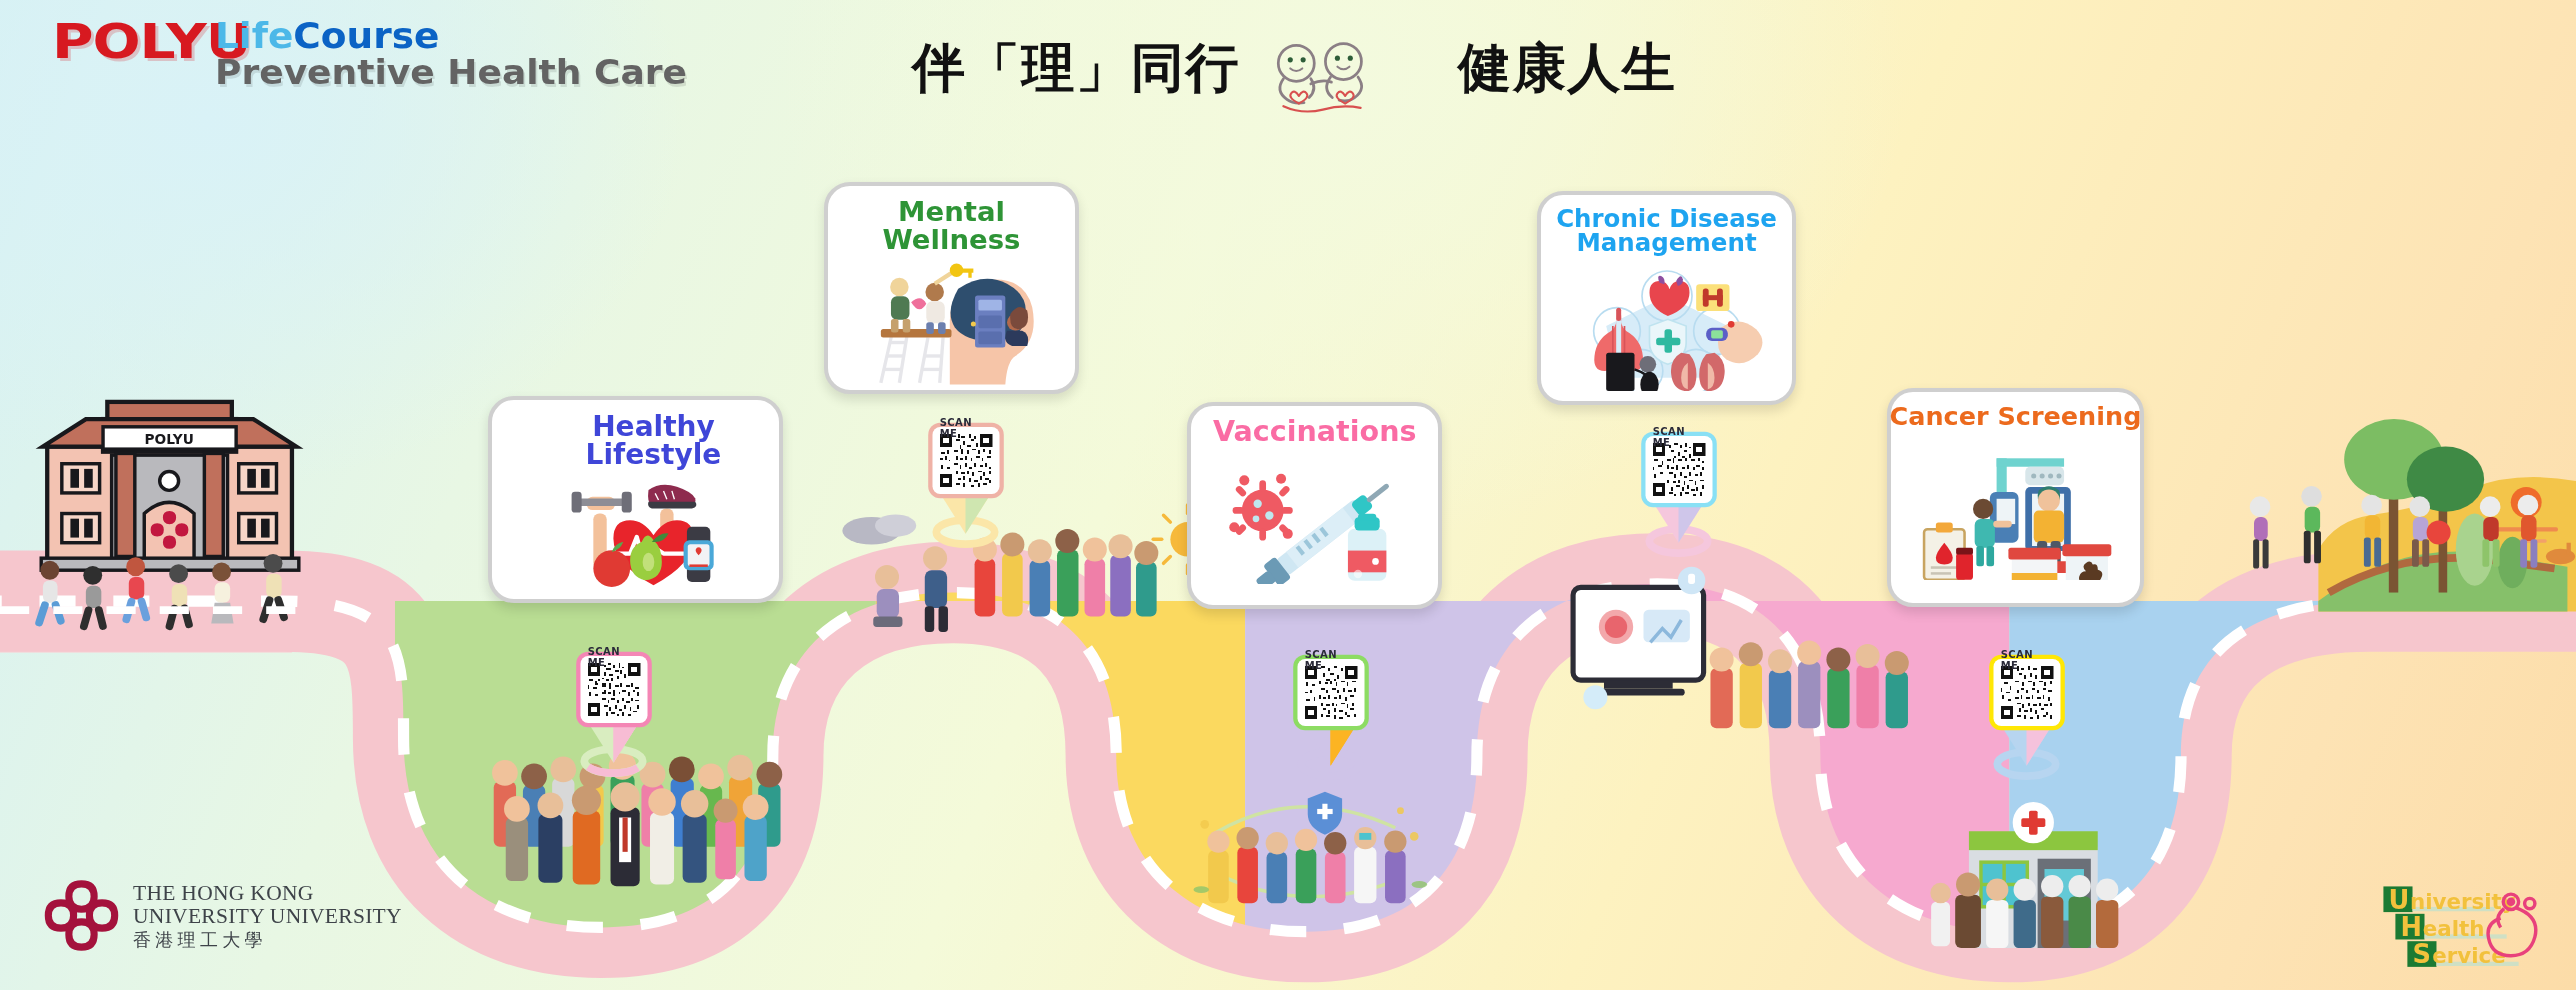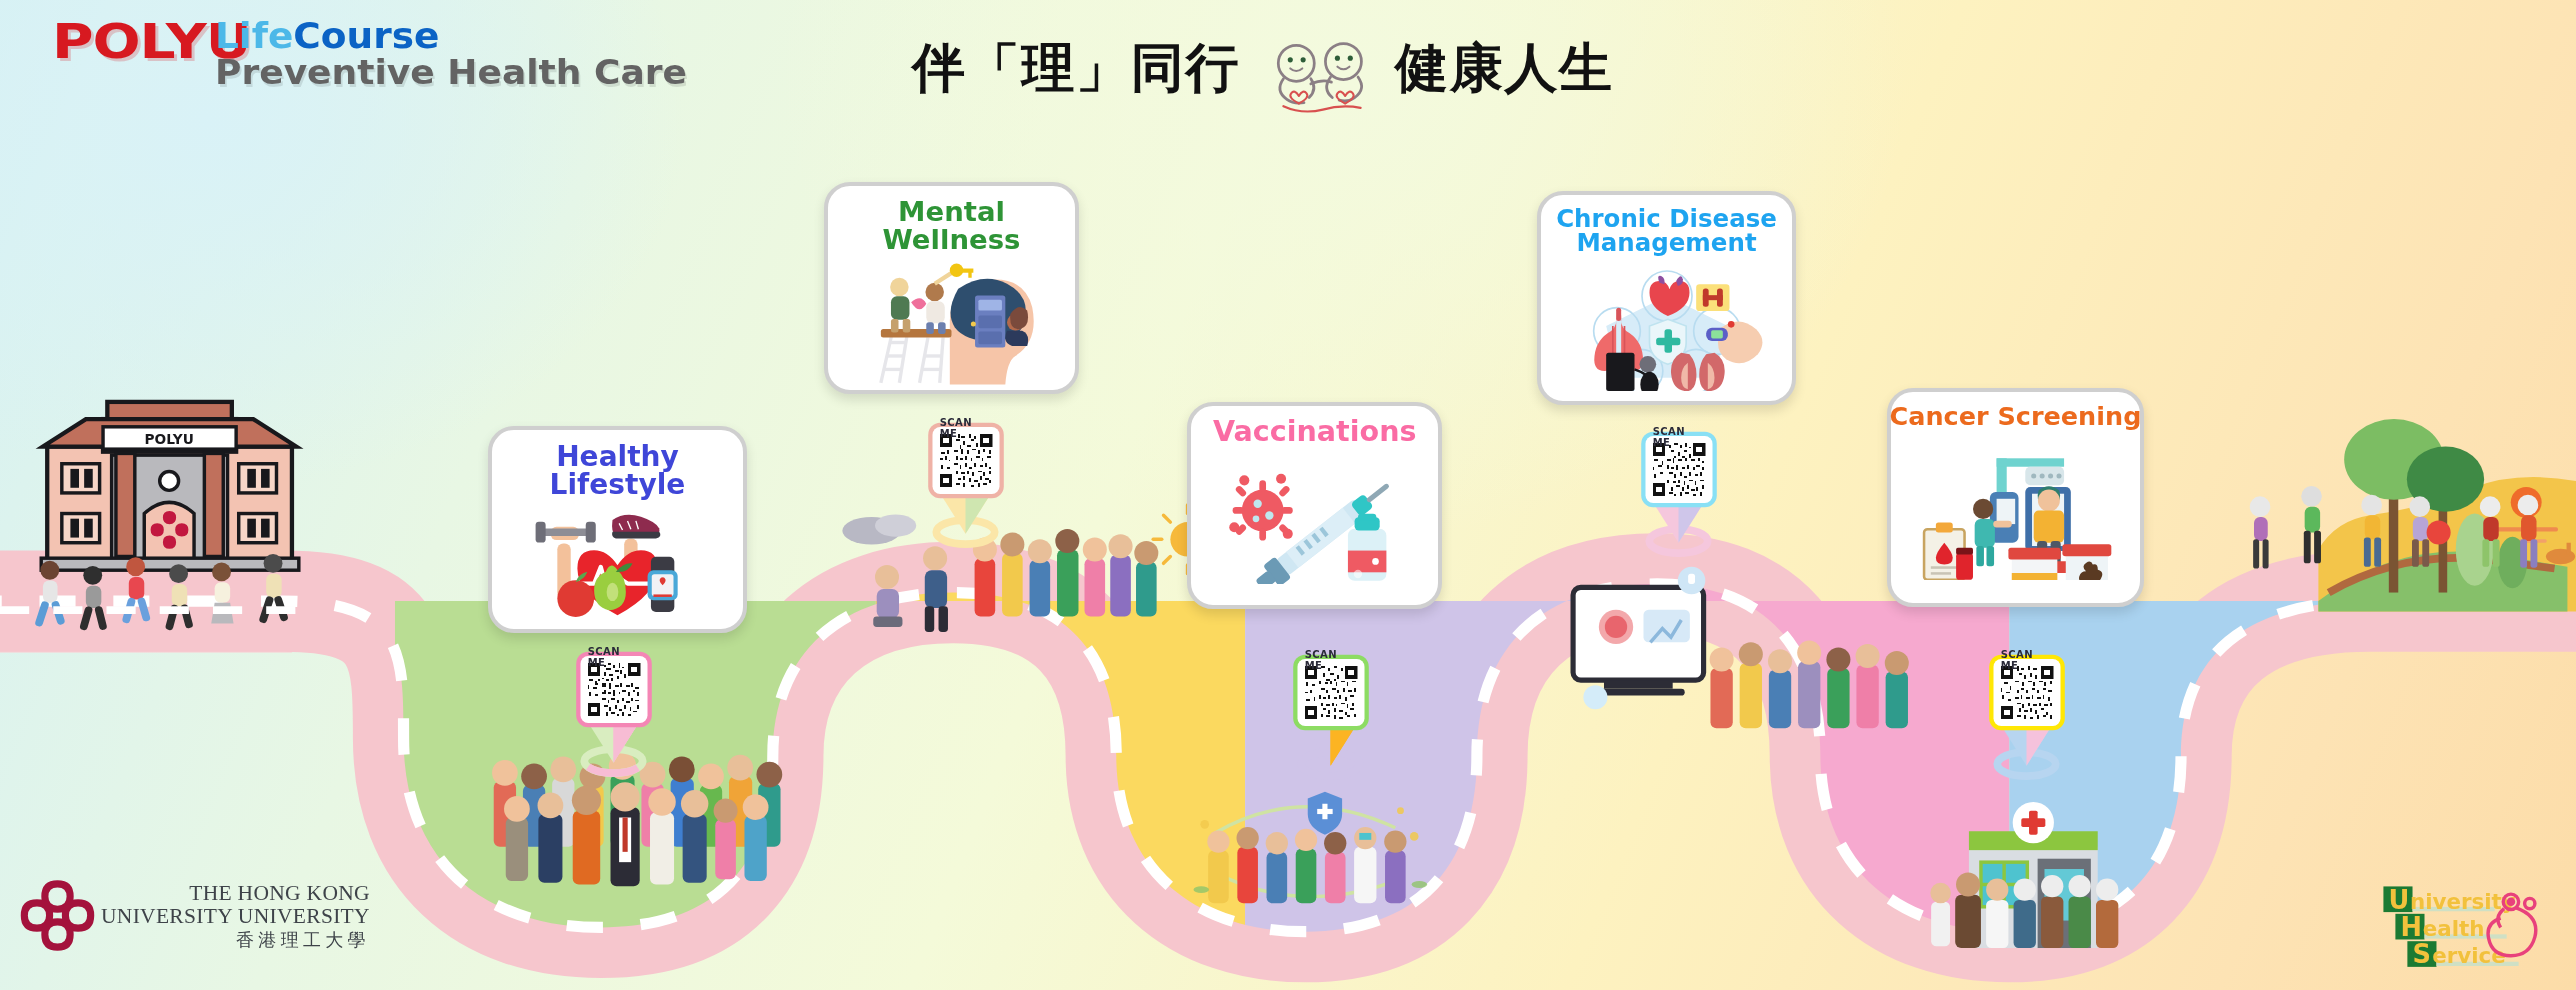--- a/index.html
+++ b/index.html
@@ -30,21 +30,21 @@
   .lifecourse .b{color:#0b63c5;}
   .phc{font-family:"DejaVu Sans",sans-serif;font-weight:bold;font-size:34px;color:#636363;
     line-height:1;margin-top:1.7px;transform:scaleX(1.06);transform-origin:left center;
     text-shadow:1.7px 2.6px 0 rgba(0,0,0,.10);}
 
   .cn-title{
     position:absolute;top:33px;font-weight:bold;color:#111;white-space:nowrap;
     font-family:"DejaVu Sans","Liberation Sans",sans-serif;font-size:53px;letter-spacing:1.7px;margin-left:28px;
   }
   #cn-left{left:884px;}
-  #cn-right{left:1367px;}
+  #cn-right{left:1430px;}
 
   .doodle{position:absolute;left:1249px;top:41px;width:146px;height:72px;}
 
   
   #road{position:absolute;left:0;top:0;width:2576px;height:991px;}
 
   
   .card{
     position:absolute;background:#fff;border:4.3px solid #cfcfcf;border-radius:26px;
     box-shadow:0 5.2px 12px rgba(0,0,0,.12);
@@ -64,21 +64,21 @@
     color:#2b2b3a;letter-spacing:0.4px;z-index:4;
   }
   .qrbox{
     position:absolute;left:50%;transform:translateX(-50%);top:22px;
     width:67px;height:67px;background:#fff;border-radius:7.7px;z-index:3;
     display:flex;align-items:center;justify-content:center;
   }
   .qrimg{width:53px;height:53px;}
 
   
-  #polyu-logo{position:absolute;left:18px;top:876px;display:flex;align-items:center;gap:4px;text-align:right;}
+  #polyu-logo{position:absolute;left:42px;top:876px;display:flex;align-items:center;gap:12px;}
   .pu-text{line-height:1.08;}
   .pu-en{font-family:"Liberation Serif","DejaVu Serif",serif;font-size:21.5px;color:#3e4349;
     letter-spacing:0.3px;white-space:nowrap;}
   .pu-cn{font-family:"DejaVu Sans",sans-serif;font-size:18px;color:#3e4349;letter-spacing:4.3px;margin-top:1.7px;}
 
   #uhs-logo{position:absolute;left:2383px;top:883px;width:172px;height:89px;}
 </style>
 </head>
 <body>
 
@@ -474,21 +474,21 @@
     <g fill="none" stroke="#8b7f85" stroke-width="2.4" stroke-linecap="round">
       <path d="M48 32 q7 6 14 0"></path>
         <path d="M103 30 q7 6 14 0"></path>
     </g>
     <g fill="none" stroke="#d8504f" stroke-width="2.4" stroke-linecap="round">
       <path d="M58 64 q-5 -8 -9 -3 q-4 5 9 12 q13 -7 9 -12 q-4 -5 -9 3"></path>
       <path d="M112 64 q-5 -8 -9 -3 q-4 5 9 12 q13 -7 9 -12 q-4 -5 -9 3"></path>
     </g>
   </svg>
 
-  <div class="card" id="card0" style="left:488px;top:426px;width:251px;height:199px;">
+  <div class="card" id="card0" style="left:488px;top:396px;width:251px;height:199px;padding-left:36px;">
     <div class="card-title" style="color:#3f46d8;font-size:27.5px;">Healthy Lifestyle</div>
     <div class="card-art">
       <svg viewBox="0 0 220 140" width="187" height="117">
         <g>
             <rect x="38" y="46" width="16" height="66" rx="7" fill="#f3c19b"></rect>
           <rect x="30" y="26" width="34" height="16" rx="7" fill="#f3c19b"></rect>
           <rect x="18" y="28" width="60" height="9" rx="4" fill="#8d8d95"></rect>
           <rect x="12" y="20" width="12" height="25" rx="4" fill="#6e6e78"></rect>
             <rect x="72" y="20" width="12" height="25" rx="4" fill="#6e6e78"></rect>
         </g>

